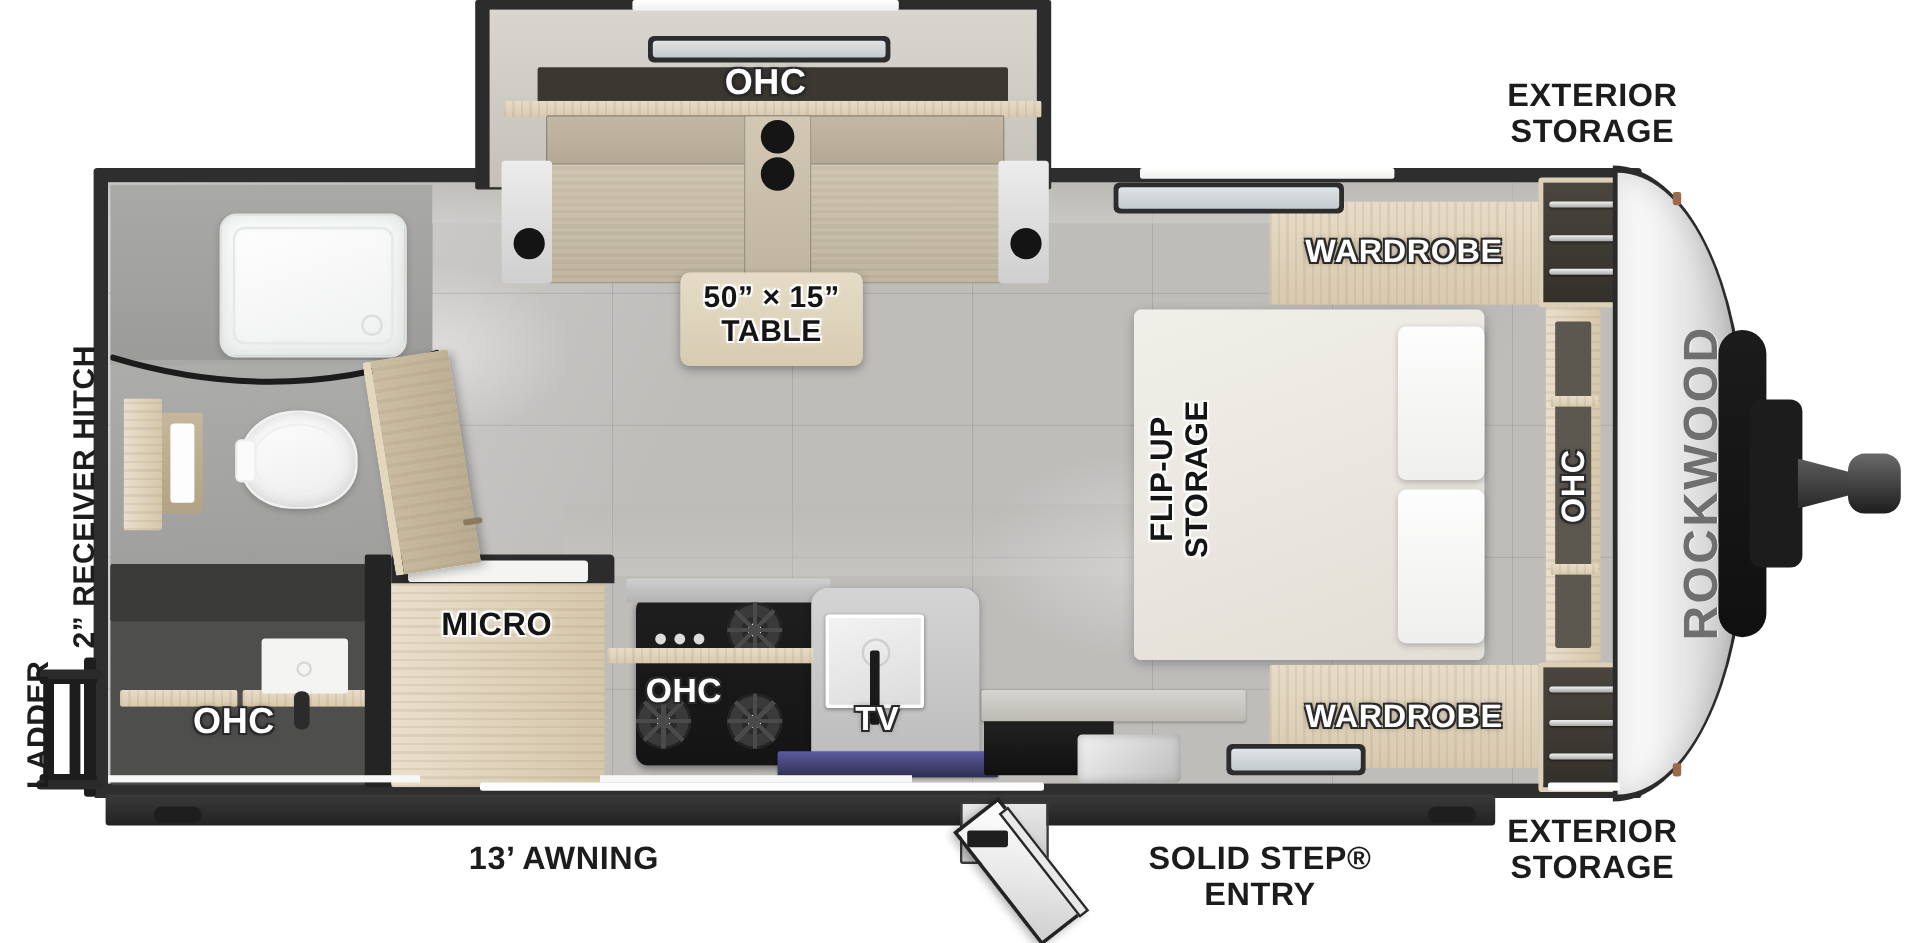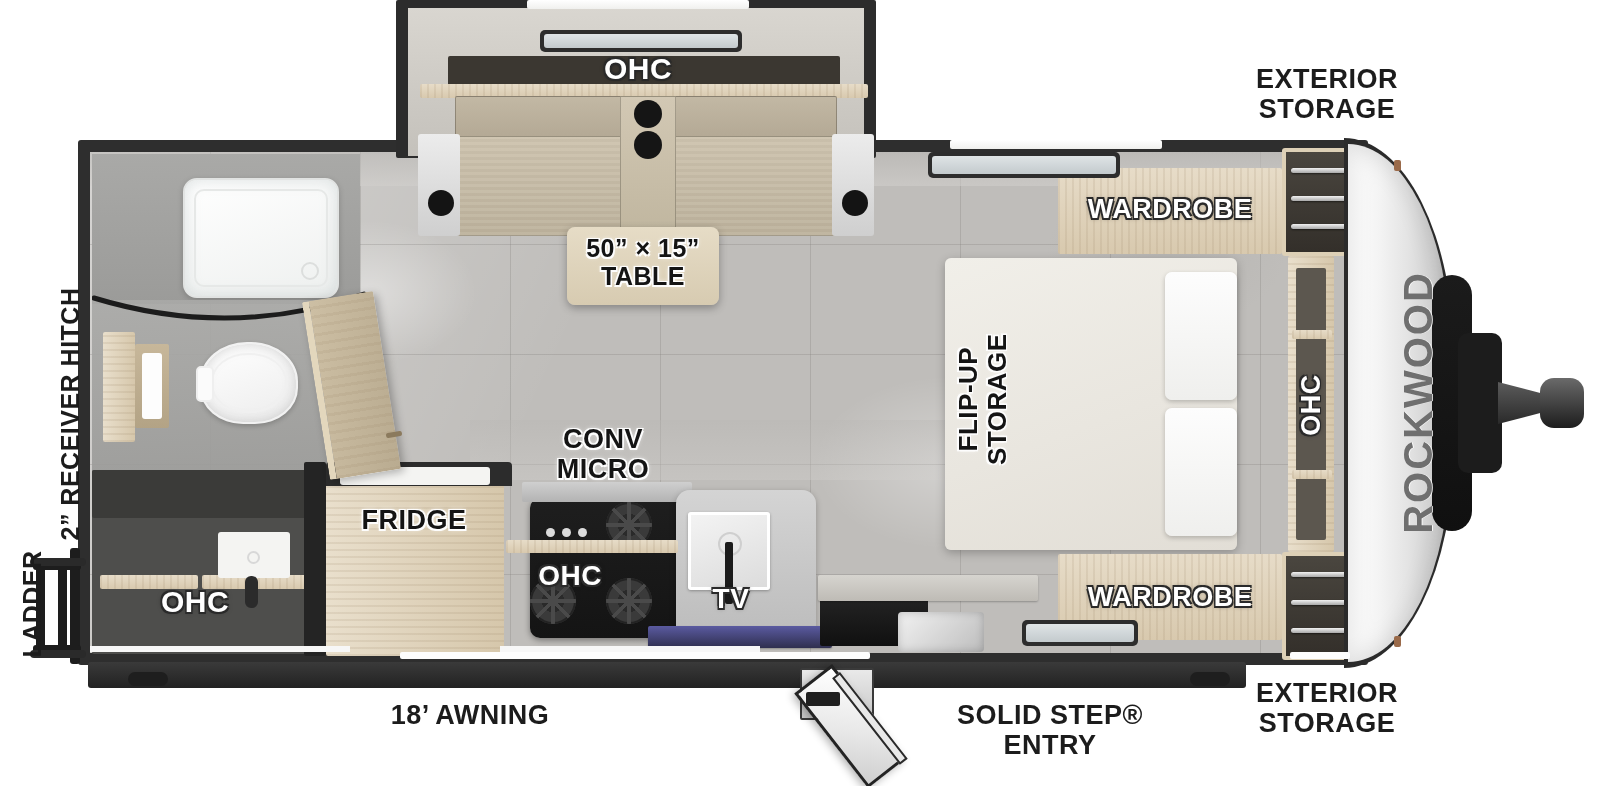--- a/index.html
+++ b/index.html
@@ -372,38 +372,36 @@
   <div class="dark" style="left:326px; top:462px; width:186px; height:24px; background:#2c2c2c;border-radius:4px 4px 0 0;"></div>
   <div class="white" style="left:340px; top:467px; width:150px; height:18px;"></div>
 
   <div style="position:absolute;left:330px;top:300px;width:72px;height:180px;z-index:35;
               background:repeating-linear-gradient(0deg, rgba(150,128,98,.12) 0 3px, transparent 3px 9px),
                          linear-gradient(100deg,#cdbfa4,#b9ab90);
               transform:rotate(-9deg);transform-origin:bottom left;border-radius:2px;
               box-shadow:3px 3px 8px rgba(0,0,0,.28);border-left:7px solid #e3d7bd;"></div>
   <div style="position:absolute;left:386px;top:432px;width:16px;height:5px;background:#8b7a5d;border-radius:2px;z-index:36;transform:rotate(-9deg);"></div>
 
-  <div class="lbl lbl-d" style="left:334px; top:505px; width:160px; font-size:27px; z-index:45;">FRIDGE</div>
+  <div class="lbl lbl-d" style="left:334px; top:505px; width:160px; font-size:27px; z-index:45;">MICRO</div>
 
   <div class="cooktop" style="left:530px; top:498px; width:152px; height:140px;"></div>
   <div class="gray" style="left:522px; top:482px; width:170px; height:20px; background:linear-gradient(180deg,#cfcfcf,#b3b3b3);"></div>
 
   <div class="knob" style="left:546px;top:528px;"></div>
   <div class="knob" style="left:562px;top:528px;"></div>
   <div class="knob" style="left:578px;top:528px;"></div>
 
   <div class="burner" style="left:606px;top:502px;width:46px;height:46px;"></div>
   <div class="burner" style="left:606px;top:578px;width:46px;height:46px;"></div>
   <div class="burner" style="left:530px;top:578px;width:46px;height:46px;"></div>
 
   <div class="wood" style="left:506px; top:540px; width:172px; height:13px; z-index:30;"></div>
   <div class="lbl lbl-w" style="left:518px; top:560px; width:104px; font-size:28px; z-index:46;">OHC</div>
 
-  <div class="lbl lbl-d" style="left:528px; top:424px; width:150px; font-size:27px; z-index:46;">CONV
-MICRO</div>
 
   <div class="tvbox" style="left:676px; top:490px; width:140px; height:148px;"></div>
   <div class="tvscreen" style="left:688px; top:512px; width:82px; height:78px;"></div>
   <div style="position:absolute;left:718px;top:532px;width:24px;height:24px;border:2px solid #cfcfcf;border-radius:50%;z-index:42;"></div>
   <div style="position:absolute;left:725px;top:542px;width:8px;height:62px;background:#1b1b1b;border-radius:2px;z-index:43;"></div>
   <div class="lbl lbl-w" style="left:692px; top:583px; width:78px; font-size:28px; z-index:47;">TV</div>
 
   <div class="countertop" style="left:648px; top:626px; width:184px; height:22px; background:linear-gradient(180deg,#5a5aa0,#2f2f4f);"></div>
   <div class="dark" style="left:820px; top:598px; width:108px; height:48px; background:linear-gradient(180deg,#232323,#101010);"></div>
   <div class="sink" style="left:898px; top:612px; width:86px; height:40px; background:linear-gradient(135deg,#f2f2f2,#bdbdbd);"></div>
@@ -473,21 +471,21 @@
 
   <div class="lbl lbl-plain rot90" style="left:-48px; top:590px; width:160px; font-size:25px; text-align:center;">LADDER</div>
   <div class="lbl lbl-plain rot90" style="left:-90px; top:400px; width:320px; font-size:25px; text-align:center;">2” RECEIVER HITCH</div>
 
   <div class="awning-rail" style="left:88px; top:662px; width:1158px; height:26px;"></div>
   <div class="awning-arm" style="left:128px; top:672px; width:40px; height:14px; border-radius:7px;"></div>
   <div class="awning-arm" style="left:1190px; top:672px; width:40px; height:14px; border-radius:7px;"></div>
   <div style="position:absolute;left:400px;top:652px;width:470px;height:7px;background:#fdfdfd;border-radius:2px;z-index:30;"></div>
   <div style="position:absolute;left:1290px;top:652px;width:60px;height:7px;background:#fdfdfd;border-radius:2px;z-index:30;"></div>
 
-  <div class="lbl lbl-plain" style="left:300px; top:700px; width:340px; font-size:27px;">18’ AWNING</div>
+  <div class="lbl lbl-plain" style="left:300px; top:700px; width:340px; font-size:27px;">13’ AWNING</div>
 
   <div class="step-plat" style="left:800px; top:668px; width:74px; height:52px;"></div>
   <div style="position:absolute;left:806px;top:692px;width:34px;height:14px;background:#1f1f1f;border-radius:2px;z-index:42;"></div>
   <div class="step-door" style="left:832px; top:664px; width:120px; height:48px; transform:rotate(52deg); transform-origin:top left;"></div>
   <div style="position:absolute;left:840px;top:672px;width:110px;height:10px;background:#e9e9e9;border:2px solid #2a2a2a;transform:rotate(52deg);transform-origin:top left;z-index:44;"></div>
 
   <div class="lbl lbl-plain" style="left:900px; top:700px; width:300px; font-size:27px;">SOLID STEP®
 ENTRY</div>
 
   <div class="lbl lbl-plain" style="left:1172px; top:64px; width:310px; font-size:27px;">EXTERIOR

